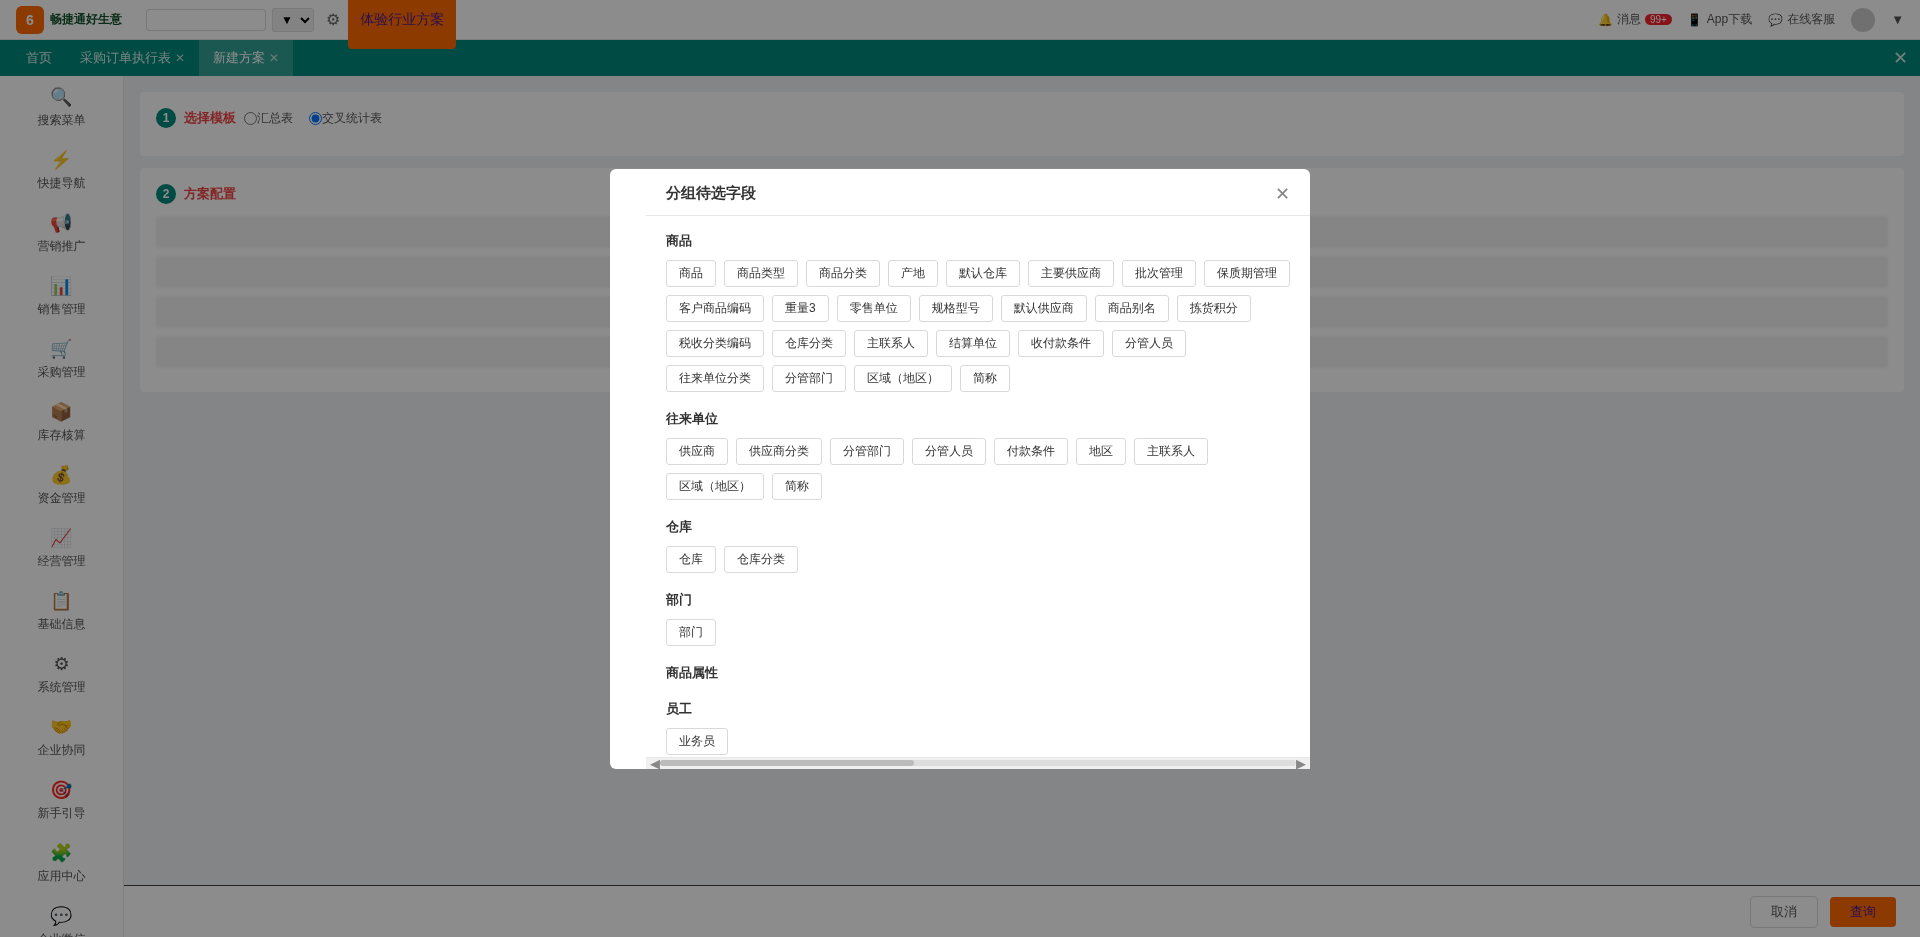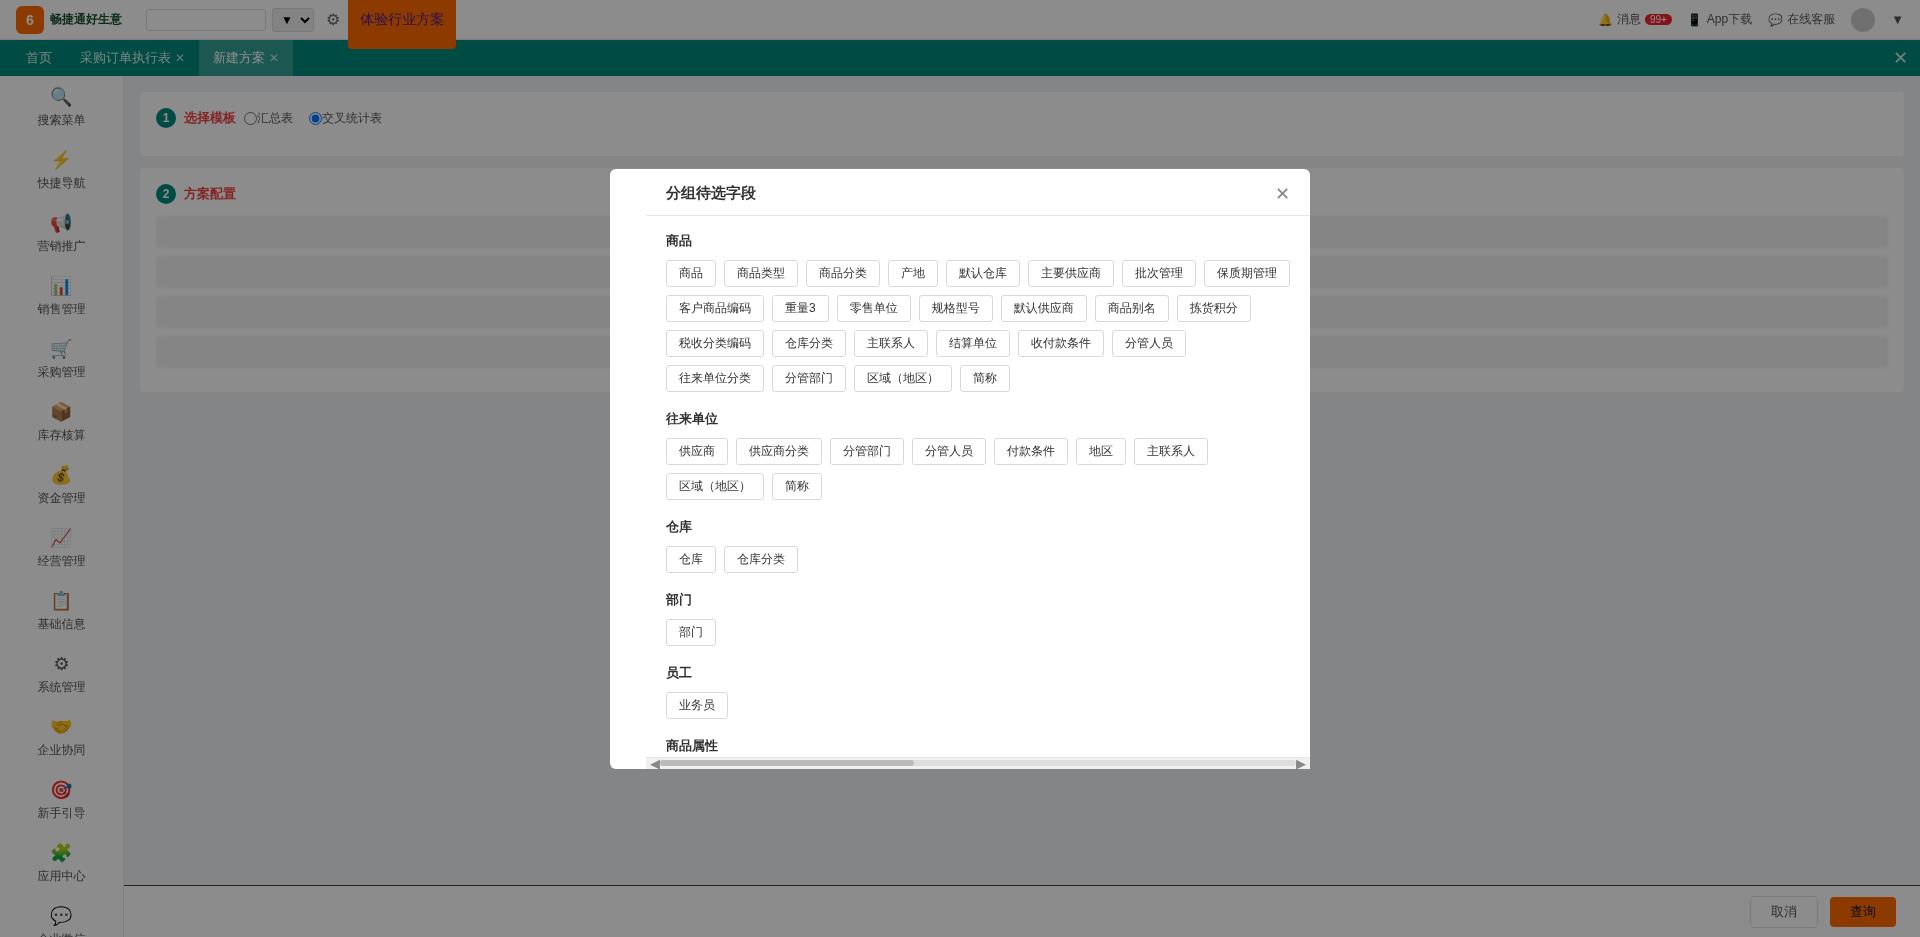--- a/index.html
+++ b/index.html
@@ -109,21 +109,21 @@
       left: 124px;
       background: #fff; border-top: 1px solid #404040;
       height: 52px; display: flex; align-items: center; justify-content: flex-end;
       padding: 0 24px; gap: 12px; z-index: 95;
     }
     .btn-cancel {
       border: 1px solid #ddd; background: #fff; color: #555;
       border-radius: 4px; padding: 6px 20px; cursor: pointer; font-size: 13px;
     }
     .btn-confirm {
-      border: none; background: #ff6a00; color: #0f172a;
+      border: none; background: #ff6a00; color: #4c1d95;
       border-radius: 4px; padding: 6px 20px; cursor: pointer; font-size: 13px;
     }
 
     
     .modal-overlay {
       position: fixed; top: 0; left: 0; right: 0; bottom: 0;
       background: rgba(0,0,0,0.45); z-index: 200;
       display: flex; align-items: center; justify-content: center;
     }
     .modal {
@@ -372,31 +372,31 @@
       </div>
 
       <div class="field-group">
         <div class="field-group-title">部门</div>
         <div class="field-tags">
           <span class="field-tag">部门</span>
         </div>
       </div>
 
       <div class="field-group">
+        <div class="field-group-title">商品属性</div>
+
+      </div>
+
+      <div class="field-group">
         <div class="field-group-title">员工</div>
         <div class="field-tags">
           <span class="field-tag">业务员</span>
         </div>
       </div>
 
-      <div class="field-group">
-        <div class="field-group-title">商品属性</div>
-
-      </div>
-
     </div>
 
     <div class="modal-bottom-scroll">
       <span style="cursor:pointer;color:#888;">◀</span>
       <div class="scroll-h-track">
         <div class="scroll-h-thumb"></div>
       </div>
       <span style="cursor:pointer;color:#888;">▶</span>
     </div>
   </div>

